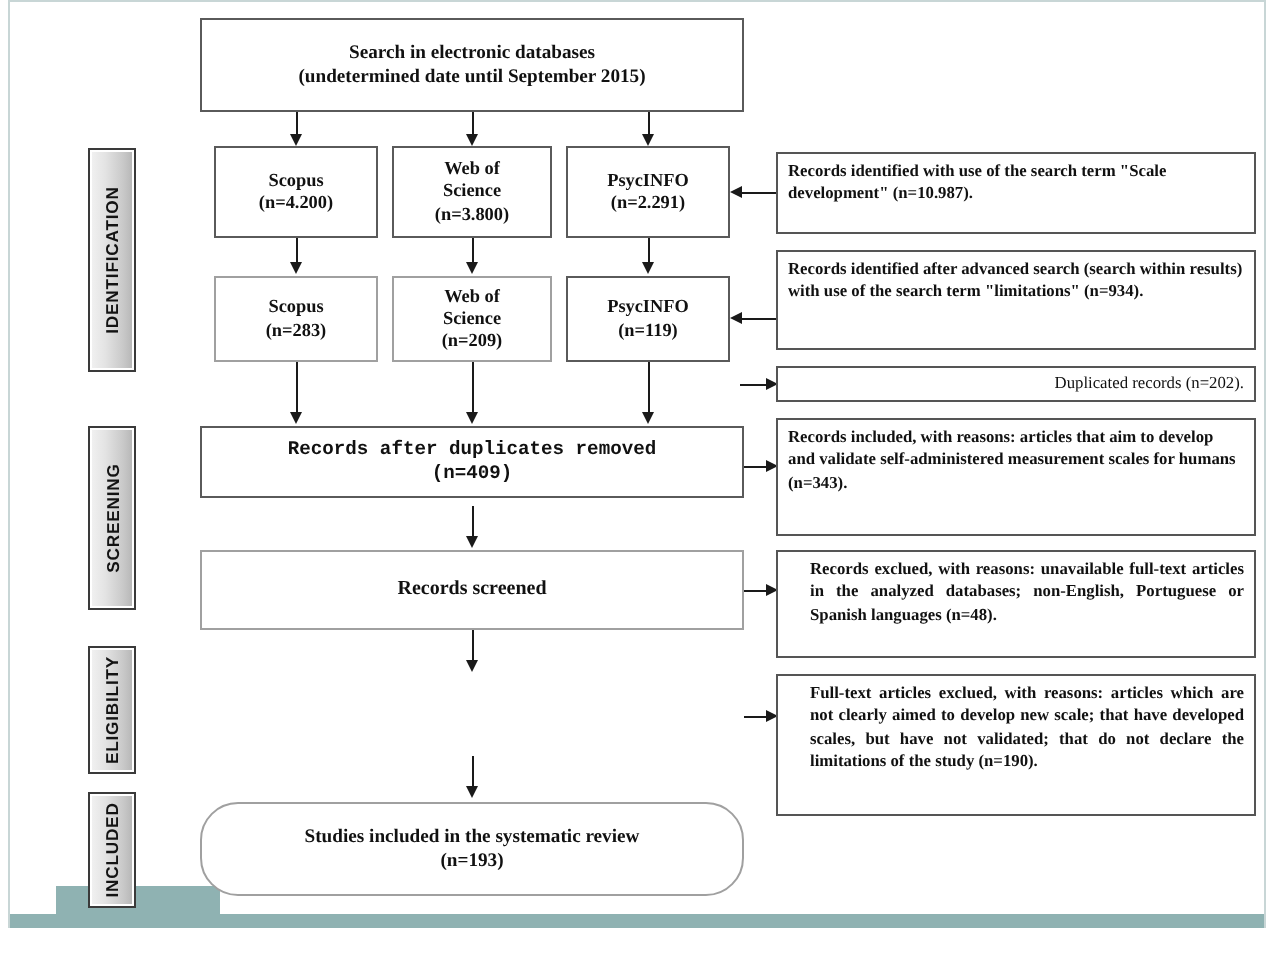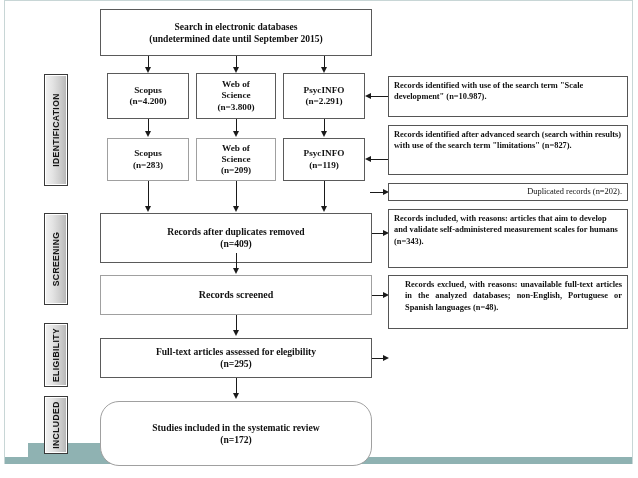--- a/index.html
+++ b/index.html
@@ -211,71 +211,70 @@
   <div class="vline" style="left:148px; top:181px; height:26px;"></div>
   <div class="arrow-down" style="left:145px; top:206px;"></div>
   <div class="vline" style="left:236px; top:181px; height:26px;"></div>
   <div class="arrow-down" style="left:233px; top:206px;"></div>
   <div class="vline" style="left:324px; top:181px; height:26px;"></div>
   <div class="arrow-down" style="left:321px; top:206px;"></div>
 
   <div class="hline" style="left:370px; top:192px; width:14px;"></div>
   <div class="arrow-right" style="left:383px; top:188.5px;"></div>
 
-  <div class="box" style="left:100px; top:213px; width:272px; height:50px; font-size:9.6px;">
+  <div class="box" style="left:100px; top:213px; width:272px; height:36px; font-size:9.6px;font-family:Liberation Mono, monospace;">
     <span class="ln">Records after duplicates removed</span>
     <span class="ln">(n=409)</span>
   </div>
 
   <div class="hline" style="left:372px; top:233px; width:12px;"></div>
   <div class="arrow-right" style="left:383px; top:229.5px;"></div>
 
   <div class="vline" style="left:236px; top:253px; height:16px;"></div>
   <div class="arrow-down" style="left:233px; top:268px;"></div>
 
   <div class="box thin" style="left:100px; top:275px; width:272px; height:40px; font-size:10px;">
     <span class="ln">Records screened</span>
   </div>
 
   <div class="hline" style="left:372px; top:295px; width:12px;"></div>
   <div class="arrow-right" style="left:383px; top:291.5px;"></div>
 
   <div class="vline" style="left:236px; top:315px; height:16px;"></div>
   <div class="arrow-down" style="left:233px; top:330px;"></div>
 
-  <div class="box" style="left:100px; top:338px; width:272px; height:40px; font-size:9.6px;">
-    <span class="ln">Full-text articles assessed for elegibility</span>
-    <span class="ln">(n=295)</span>
-  </div>
 
   <div class="hline" style="left:372px; top:358px; width:12px;"></div>
   <div class="arrow-right" style="left:383px; top:354.5px;"></div>
 
   <div class="vline" style="left:236px; top:378px; height:16px;"></div>
   <div class="arrow-down" style="left:233px; top:393px;"></div>
 
-  <div class="box thin" style="left:100px; top:401px; width:272px; height:65px; font-size:9.6px;border-radius:19px;">
+  <div class="box thin" style="left:100px; top:401px; width:272px; height:47px; font-size:9.6px;border-radius:19px;">
     <span class="ln">Studies included in the systematic review</span>
-    <span class="ln">(n=172)</span>
+    <span class="ln">(n=193)</span>
   </div>
 
   <div class="note" style="left:388px; top:76px; width:240px; height:41px;">
     <span>Records identified with use of the search term </span><span class="b">"Scale development"</span><span> (n=10.987).</span>
   </div>
 
   <div class="note" style="left:388px; top:125px; width:240px; height:50px;">
-    <span>Records identified after advanced search (search within results) with use of the search term </span><span class="b">"limitations"</span><span> (n=827).</span>
+    <span>Records identified after advanced search (search within results) with use of the search term </span><span class="b">"limitations"</span><span> (n=934).</span>
   </div>
 
   <div class="note regular" style="left:388px; top:183px; width:240px; height:18px; display:flex; align-items:center;justify-content:flex-end;">
     <span>Duplicated records (n=202).</span>
   </div>
 
   <div class="note" style="left:388px; top:209px; width:240px; height:59px;">
     <span>Records included, with reasons: articles that aim to develop and validate self-administered measurement scales for humans (n=343).</span>
   </div>
 
   <div class="note justify" style="left:388px; top:275px; width:240px; height:54px;">
     <span>Records exclued, with reasons: unavailable full-text articles in the analyzed databases; non-English, Portuguese or Spanish languages (n=48).</span>
   </div>
 
+  <div class="note justify" style="left:388px; top:337px; width:240px; height:71px;">
+    <span>Full-text articles exclued, with reasons: articles which are not clearly aimed to develop new scale; that have developed scales, but have not validated; that do not declare the limitations of the study (n=190).</span>
+  </div>
 
 </div>
 
 </body></html>

